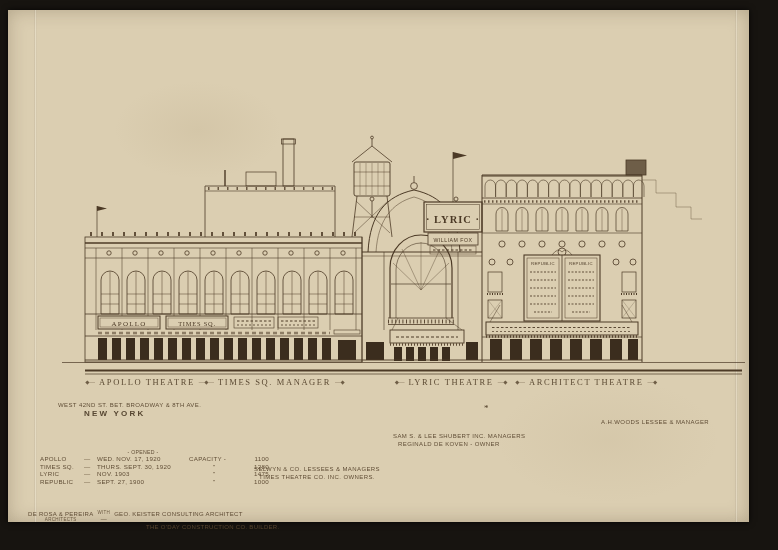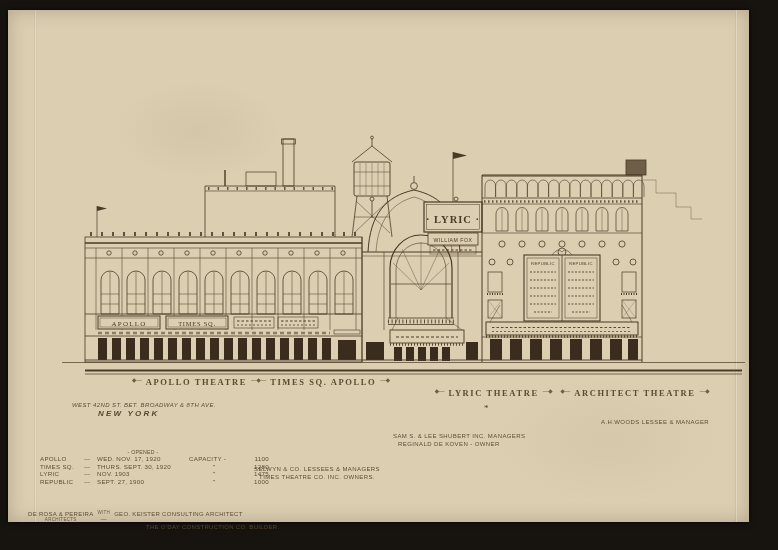--- a/index.html
+++ b/index.html
@@ -15,31 +15,31 @@
       radial-gradient(ellipse 160px 90px at 600px 430px, rgba(150,128,90,.08), transparent 70%),
       radial-gradient(ellipse 900px 600px at 50% 45%, #dbceb1 60%, #d2c4a3 100%),
       linear-gradient(105deg,#dacdb0,#d6c8a9 50%,#d8cbac);
     box-shadow: inset 0 0 18px rgba(60,45,25,.25), 0 0 6px rgba(0,0,0,.8);
   }
   .fold{position:absolute;top:0;bottom:0;width:3px;pointer-events:none;
     background:linear-gradient(to right, rgba(90,70,45,.16), rgba(255,252,240,.28), rgba(90,70,45,.10));}
   .fold.left{left:26px;} .fold.right{left:727px;}
   svg.drawing{position:absolute;left:0;top:0;}
   
-  .label-group{position:absolute;display:flex;justify-content:center;
-    font-size:8.5px;letter-spacing:1.6px;color:#52402a;white-space:nowrap;font-weight:bold;opacity:.92;margin-left:46px;}
+  .label-group{position:absolute;display:flex;align-items:center;justify-content:center;
+    font-size:8.5px;letter-spacing:1.6px;color:#52402a;white-space:nowrap;font-weight:normal;opacity:.92;}
   .label-group .orn{font-size:5.5px;letter-spacing:0;opacity:.85;padding:0 4px;transform:translateY(-.5px);}
   .lg-left{left:96px;top:377px;width:238px;}
-  .lg-right{left:398px;top:388px;width:256px;}
+  .lg-right{left:398px;top:377px;width:256px;}
   .lg-right .gap{width:14px;}
   .asterisk{position:absolute;left:484px;top:403px;font-size:9px;color:#52402a;}
   
   .anno{position:absolute;font-family:"Liberation Sans",sans-serif;font-size:6px;
     letter-spacing:.4px;color:#5a4730;line-height:8px;white-space:nowrap;opacity:.95;}
-  .addr{left:72px;top:401px;font-style:italic;}
+  .addr{left:58px;top:401px;}
   .addr .city{font-size:8px;font-weight:bold;letter-spacing:2.2px;margin-left:26px;margin-top:1px;color:#50402c;}
   .shubert{left:393px;top:432px;}
   .shubert div:nth-child(2){margin-left:5px;}
   .selwyn{left:254px;top:465px;text-align:center;}
   .woods{left:601px;top:418px;}
   
   .stats{position:absolute;left:40px;top:449px;font-family:"Liberation Sans",sans-serif;
     font-size:6.2px;letter-spacing:.3px;color:#5a4730;opacity:.95;}
   .stats .row{display:grid;grid-template-columns:44px 13px 92px 50px 30px;line-height:7.6px;white-space:nowrap;}
   .stats .hdr{font-size:5.2px;text-align:center;line-height:6px;}
@@ -372,21 +372,21 @@
     <line x1="482" y1="360" x2="642" y2="360" stroke-width=".9"></line>
 
     <path d="M642,180 h14 v13 h20 v14 h15 v12 h11" stroke-width=".7" opacity=".5"></path>
   </g>
 </svg>
 
 <div class="label-group lg-left">
   <span class="orn">◆—</span>
   <span>APOLLO THEATRE</span>
   <span class="orn">—◆—</span>
-  <span>TIMES SQ. APOLLO</span>
+  <span>TIMES SQ. MANAGER</span>
   <span class="orn">—◆</span>
 </div>
 <div class="label-group lg-right">
   <span class="orn">◆—</span>
   <span>LYRIC THEATRE</span>
   <span class="orn">—◆</span>
   <span class="gap"></span>
   <span class="orn">◆—</span>
   <span>ARCHITECT THEATRE</span>
   <span class="orn">—◆</span>

